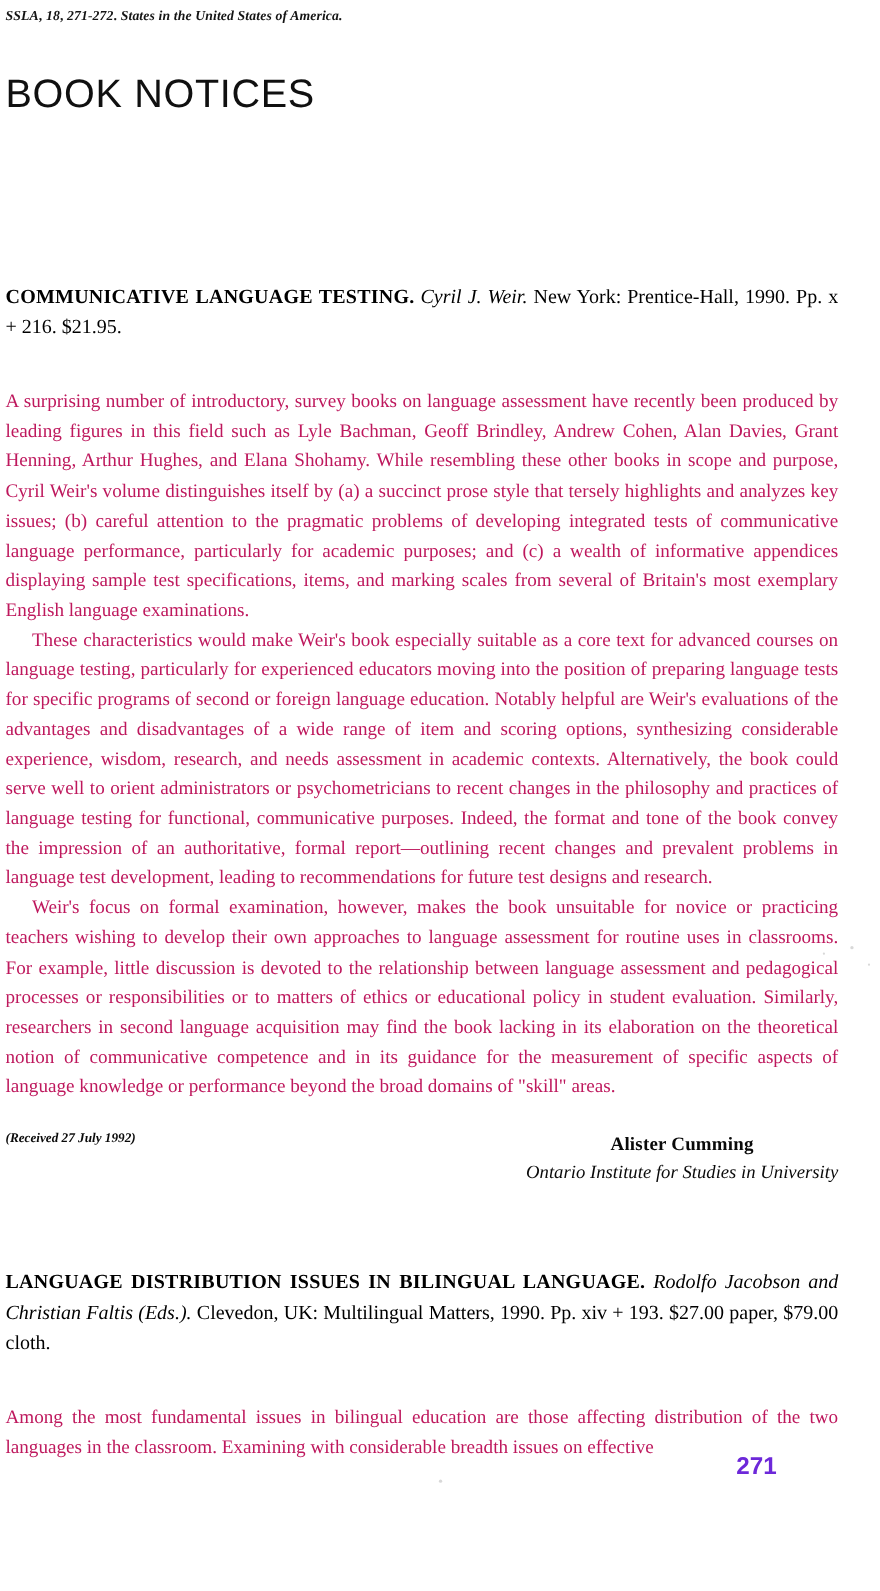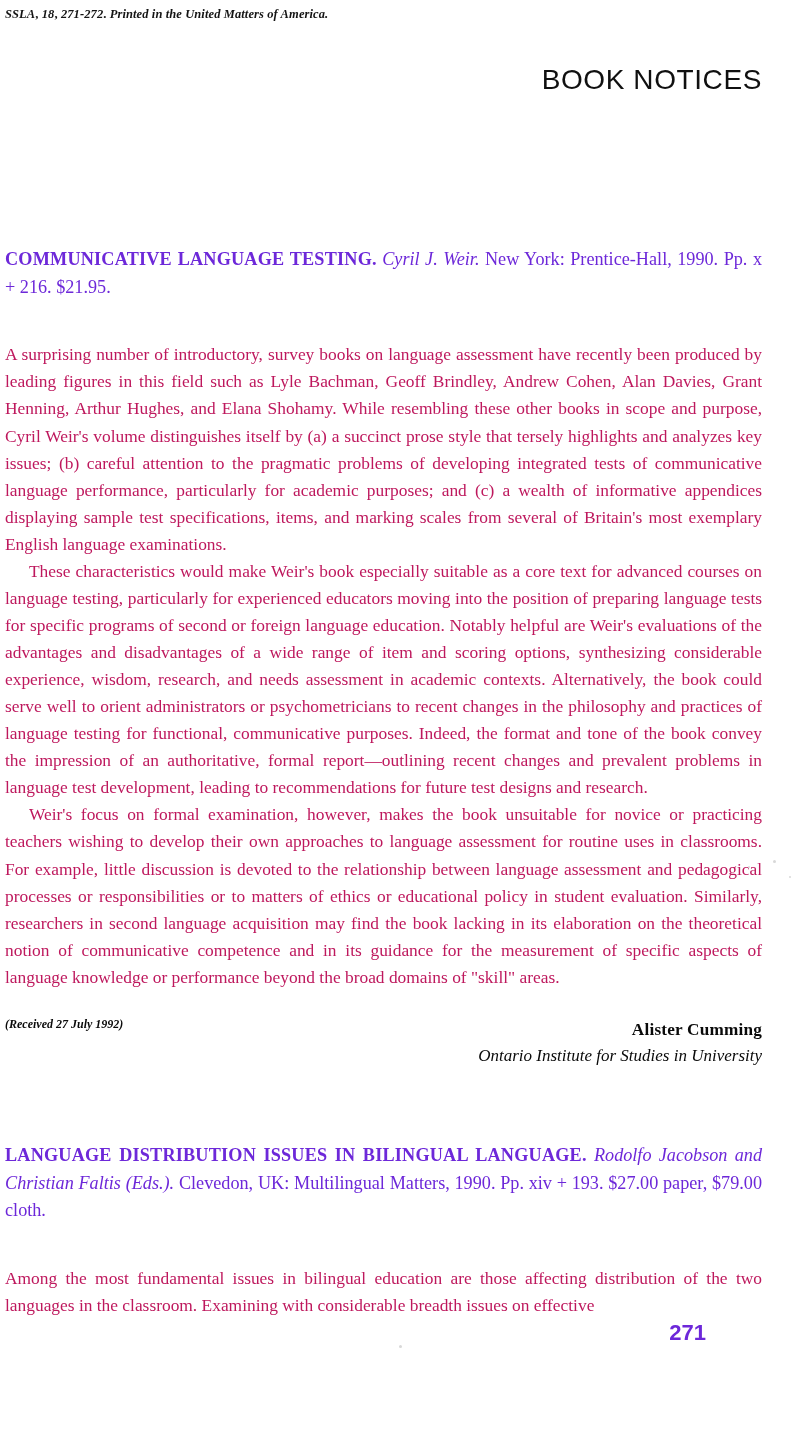--- a/index.html
+++ b/index.html
@@ -40,35 +40,35 @@
     white-space: nowrap;
   }
   .running-head .rh-normal {
     font-style: normal;
   }
 
   
   .section-title {
     font-family: "Liberation Sans", "DejaVu Sans", sans-serif;
     font-weight: 400;
-    font-size: 28px;
+    font-size: 36px;
     letter-spacing: 0.6px;
-    text-align: right;
+    text-align: left;
     color: #101010;
     margin: 0;
     padding-top: 42px;
   }
 
   
   .citation {
     font-size: 18.2px;
     line-height: 1.52;
     text-align: justify;
     text-align-last: left;
-    color: #6d28d9;
+    color: #000000;
   }
   .citation .bold-caps {
     font-weight: bold;
     letter-spacing: 0.2px;
   }
   .citation .ital {
     font-style: italic;
   }
 
   
@@ -107,20 +107,21 @@
   .byline {
     text-align: right;
     line-height: 1.5;
   }
   .byline .author {
     font-weight: bold;
     font-size: 17.2px;
     letter-spacing: 0.2px;
     display: block;
     color: #0a0a0a;
+    text-align: center;
   }
   .byline .affiliation {
     font-style: italic;
     font-size: 17px;
     display: block;
     color: #0a0a0a;
   }
 
   
   .footer {
@@ -162,21 +163,21 @@
   }
 </style>
 </head>
 <body>
 
 <div class="page">
 
   <div class="content">
 
     <div class="running-head">
-      <span>SSLA</span><span class="rh-normal">, </span><span>18</span><span class="rh-normal">, </span><span>271-272</span><span class="rh-normal">. </span><span>Printed in the United Matters of America.</span>
+      <span>SSLA</span><span class="rh-normal">, </span><span>18</span><span class="rh-normal">, </span><span>271-272</span><span class="rh-normal">. </span><span>States in the United States of America.</span>
     </div>
 
     <h1 class="section-title">BOOK NOTICES</h1>
 
     <div class="gap-xl"></div>
 
     <div class="citation">
       <span class="bold-caps">COMMUNICATIVE LANGUAGE TESTING.</span>
       <span class="ital">Cyril J. Weir.</span>
       <span>New York: Prentice-Hall, 1990. Pp. x + 216. $21.95.</span>

